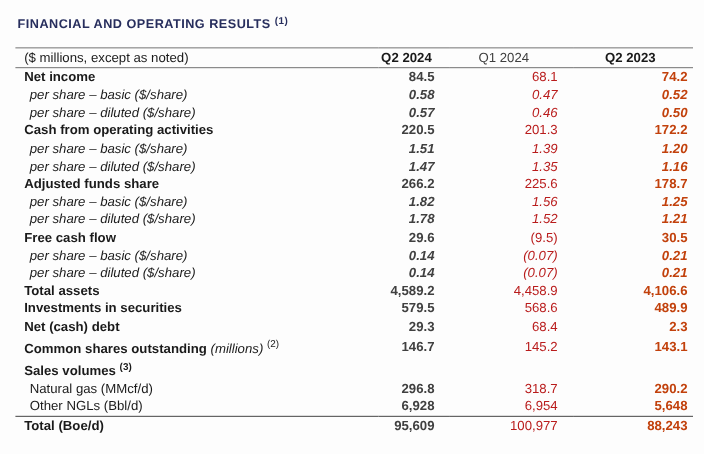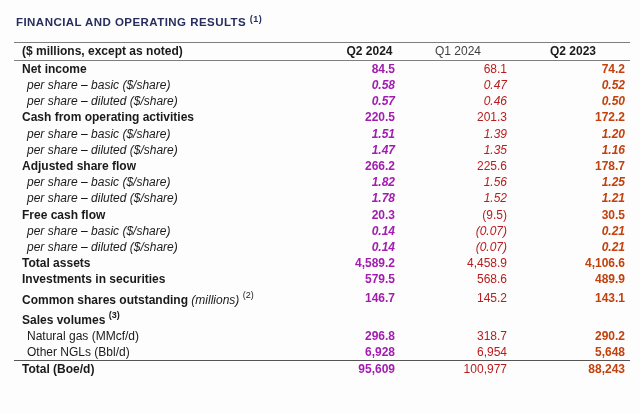--- a/index.html
+++ b/index.html
@@ -32,31 +32,31 @@
   col.w-label { width:330px; }
   col.w-c1 { width:65px; }
   col.w-c2 { width:112px; }
   col.w-c3 { width:109px; }
   thead tr {
     border-top:1px solid #7f7f7f;
     border-bottom:1px solid #7f7f7f;
   }
   th, td { padding:0; height:16.2px; line-height:16.2px; vertical-align:middle; white-space:nowrap; overflow:hidden; }
   th { height:17px; line-height:17px; }
-  th.label { text-align:left; padding-left:8px; font-weight:700; }
+  th.label { text-align:left; padding-left:8px; font-weight:400; }
   th.val { text-align:center; font-weight:700; }
   th.c1 { padding-right:14px; }
   th.c2 { padding-right:14px; font-weight:400; color:#3f3f3f; }
   th.c3 { padding-right:5px; }
   td.label { text-align:left; padding-left:8px; font-weight:400; }
   .row-bold td.label { font-weight:700; }
   .row-italic td.label { font-style:italic; padding-left:13px; }
   .row-indent td.label { padding-left:13px; }
   td.val { text-align:right; }
-  td.c1 { padding-right:14px; font-weight:700; color:#a21caf; }
+  td.c1 { padding-right:14px; font-weight:700; color:#404040; }
   td.c2 { padding-right:14px; font-weight:400; color:#b91c1c; }
   td.c3 { padding-right:5px; font-weight:700; color:#c2410c; }
   .row-italic td.val { font-style:italic; }
   tr.rule-above { border-top:1px solid #555555; }
   td.label i { font-style:italic; font-weight:400; }
   td.label sup, .sup-note {
     font-size:9px; font-weight:400;
     position:relative; top:-.5px;
   }
   td.label sup.sup-bold { font-weight:700; }
@@ -112,40 +112,40 @@
         <td class="val c2">1.39</td>
         <td class="val c3">1.20</td>
       </tr>
       <tr class="row-italic">
         <td class="label"><span>per share – diluted ($/share)</span></td>
         <td class="val c1">1.47</td>
         <td class="val c2">1.35</td>
         <td class="val c3">1.16</td>
       </tr>
       <tr class="row-bold">
-        <td class="label"><span>Adjusted share flow</span></td>
+        <td class="label"><span>Adjusted funds share</span></td>
         <td class="val c1">266.2</td>
         <td class="val c2">225.6</td>
         <td class="val c3">178.7</td>
       </tr>
       <tr class="row-italic">
         <td class="label"><span>per share – basic ($/share)</span></td>
         <td class="val c1">1.82</td>
         <td class="val c2">1.56</td>
         <td class="val c3">1.25</td>
       </tr>
       <tr class="row-italic">
         <td class="label"><span>per share – diluted ($/share)</span></td>
         <td class="val c1">1.78</td>
         <td class="val c2">1.52</td>
         <td class="val c3">1.21</td>
       </tr>
       <tr class="row-bold">
         <td class="label"><span>Free cash flow</span></td>
-        <td class="val c1">20.3</td>
+        <td class="val c1">29.6</td>
         <td class="val c2">(9.5)</td>
         <td class="val c3">30.5</td>
       </tr>
       <tr class="row-italic">
         <td class="label"><span>per share – basic ($/share)</span></td>
         <td class="val c1">0.14</td>
         <td class="val c2">(0.07)</td>
         <td class="val c3">0.21</td>
       </tr>
       <tr class="row-italic">
@@ -158,20 +158,26 @@
         <td class="label"><span>Total assets</span></td>
         <td class="val c1">4,589.2</td>
         <td class="val c2">4,458.9</td>
         <td class="val c3">4,106.6</td>
       </tr>
       <tr class="row-bold">
         <td class="label"><span>Investments in securities</span></td>
         <td class="val c1">579.5</td>
         <td class="val c2">568.6</td>
         <td class="val c3">489.9</td>
+      </tr>
+      <tr class="row-bold">
+        <td class="label"><span>Net (cash) debt</span></td>
+        <td class="val c1">29.3</td>
+        <td class="val c2">68.4</td>
+        <td class="val c3">2.3</td>
       </tr>
       <tr class="row-bold">
         <td class="label"><span>Common shares outstanding</span><i> (millions) </i><sup>(2)</sup></td>
         <td class="val c1">146.7</td>
         <td class="val c2">145.2</td>
         <td class="val c3">143.1</td>
       </tr>
       <tr class="row-bold">
         <td class="label"><span>Sales volumes </span><sup class="sup-bold">(3)</sup></td>
         <td class="val c1"></td>

